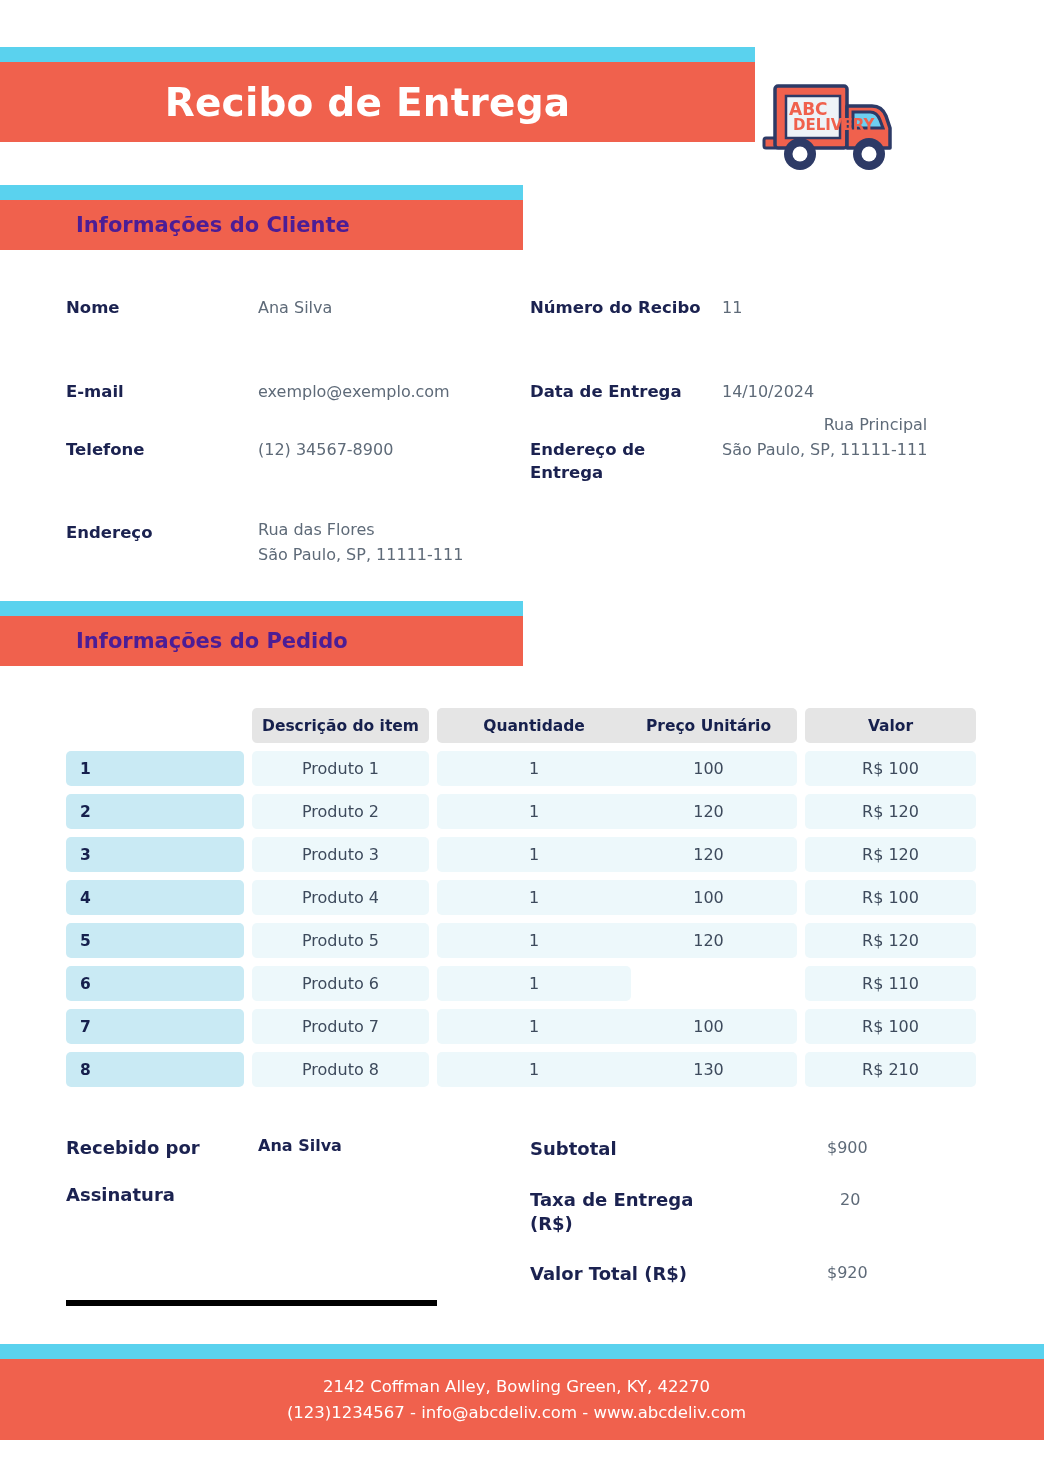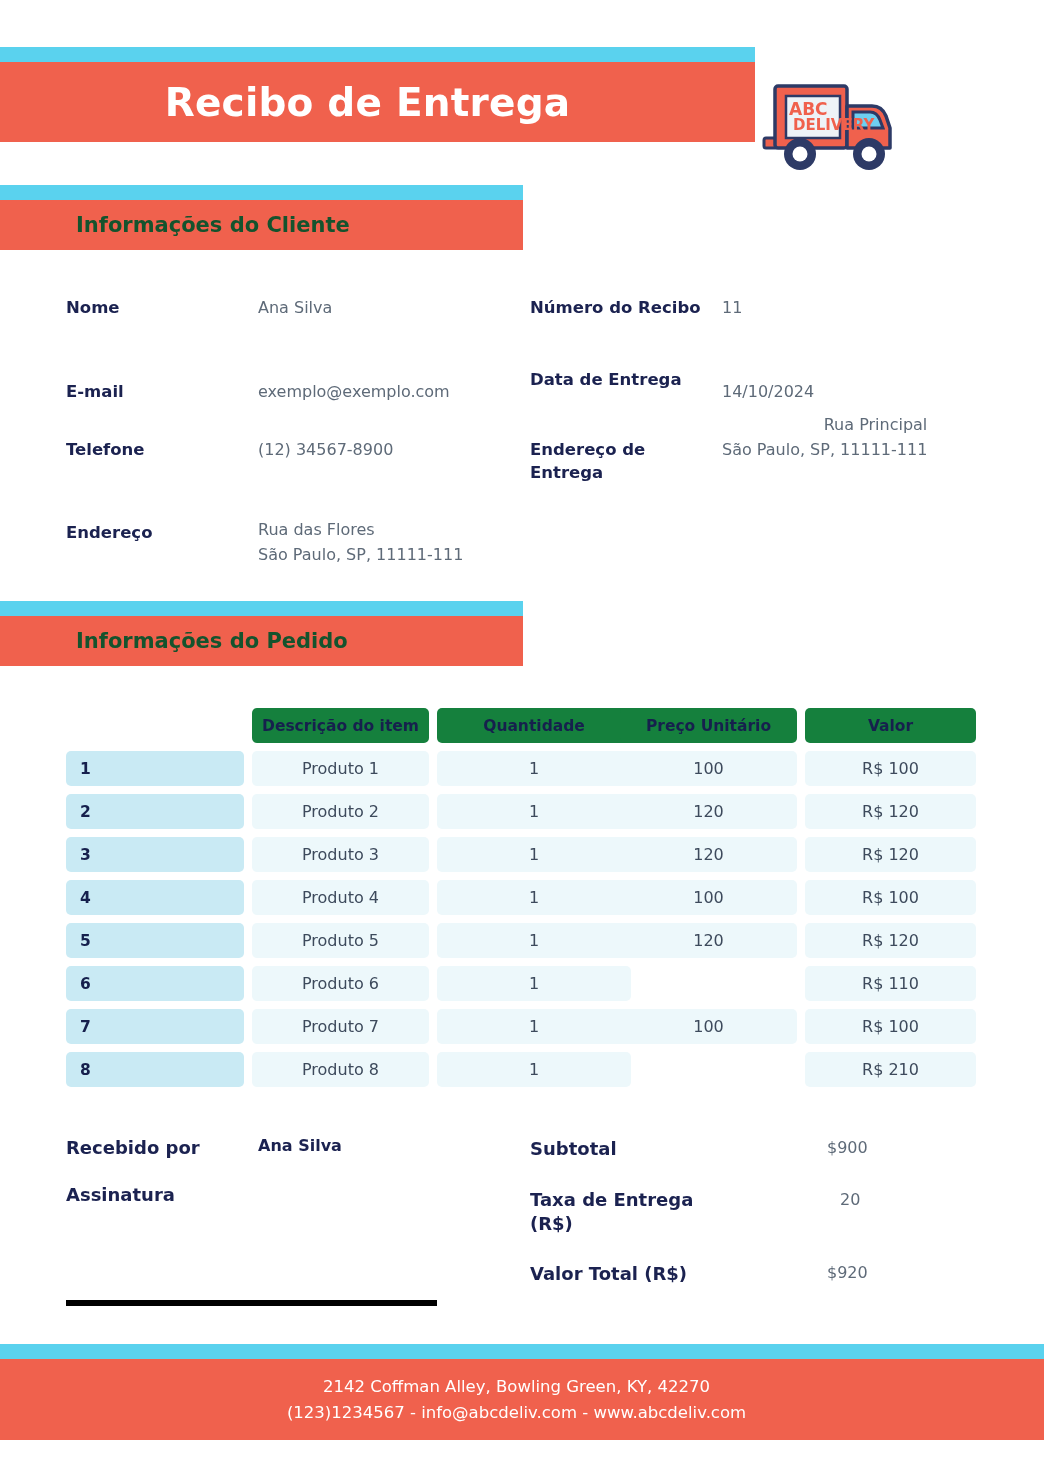--- a/index.html
+++ b/index.html
@@ -42,21 +42,21 @@
   }
 
   
   .section-head-cyan { left: 0; width: 523px; height: 15px; }
   .section-head-coral { left: 0; width: 523px; height: 50px; }
   .section-head-label {
     position: absolute;
     left: 76px;
     height: 50px;
     display: flex; align-items: center;
-    color: #14532d;
+    color: #4c1d95;
     font-size: 21px;
     font-weight: bold;
   }
   #sec1-cyan  { top: 185px; }
   #sec1-coral { top: 200px; }
   #sec1-label { top: 200px; }
   #sec2-cyan  { top: 601px; }
   #sec2-coral { top: 616px; }
   #sec2-label { top: 616px; }
   .info-label {
@@ -81,21 +81,21 @@
   #lbl-email     { left: 66px; top: 380px; }
   #val-email     { left: 258px; top: 379px; }
   #lbl-telefone  { left: 66px; top: 438px; }
   #val-telefone  { left: 258px; top: 437px; }
   #lbl-endereco  { left: 66px; top: 521px; }
   #val-endereco  { left: 258px; top: 517px; }
 
   
   #lbl-numero    { left: 530px; top: 296px; width: 175px; }
   #val-numero    { left: 722px; top: 295px; }
-  #lbl-data      { left: 530px; top: 368px; }
+  #lbl-data      { left: 530px; top: 380px; }
   #val-data      { left: 722px; top: 379px; }
   #lbl-endentrega{ left: 530px; top: 438px; width: 175px; }
   #val-endentrega{ left: 722px; top: 412px; text-align: right; }
 
   
   #order-table {
     position: absolute;
     left: 66px;
     top: 708px;
     width: 910px;
@@ -118,21 +118,21 @@
     box-sizing: border-box;
   }
   
   .c-idx  { left: 0px;   width: 178px; justify-content: flex-start; padding-left: 14px; }
   .c-desc { left: 186px; width: 177px; }
   .c-qty  { left: 371px; width: 194px; }
   .c-price{ left: 554px; width: 177px; }
   .c-val  { left: 739px; width: 171px; }
 
   .head-row .t-cell {
-    background: #15803d;
+    background: #e5e5e5;
     color: #16204d;
     font-weight: bold;
     font-size: 15.5px;
   }
   .head-row .c-idx { background: transparent; }
 
   .body-row .c-idx {
     background: #c9eaf4;
     color: #16204d;
     font-weight: bold;
@@ -313,20 +313,21 @@
     <div class="t-cell c-idx">7</div>
     <div class="t-cell c-desc">Produto 7</div>
     <div class="t-cell c-qty">1</div>
     <div class="t-cell c-price">100</div>
     <div class="t-cell c-val">R$ 100</div>
   </div>
   <div class="t-row body-row">
     <div class="t-cell c-idx">8</div>
     <div class="t-cell c-desc">Produto 8</div>
     <div class="t-cell c-qty">1</div>
+    <div class="t-cell c-price">130</div>
     <div class="t-cell c-val">R$ 210</div>
   </div>
 </div>
 
 <div class="foot-label" id="lbl-recebido">Recebido por</div>
 <div class="foot-value-bold" id="val-recebido">Ana Silva</div>
 <div class="foot-label" id="lbl-assinatura">Assinatura</div>
 <div id="signature-line"></div>
 
 <div class="foot-label" id="lbl-subtotal">Subtotal</div>

